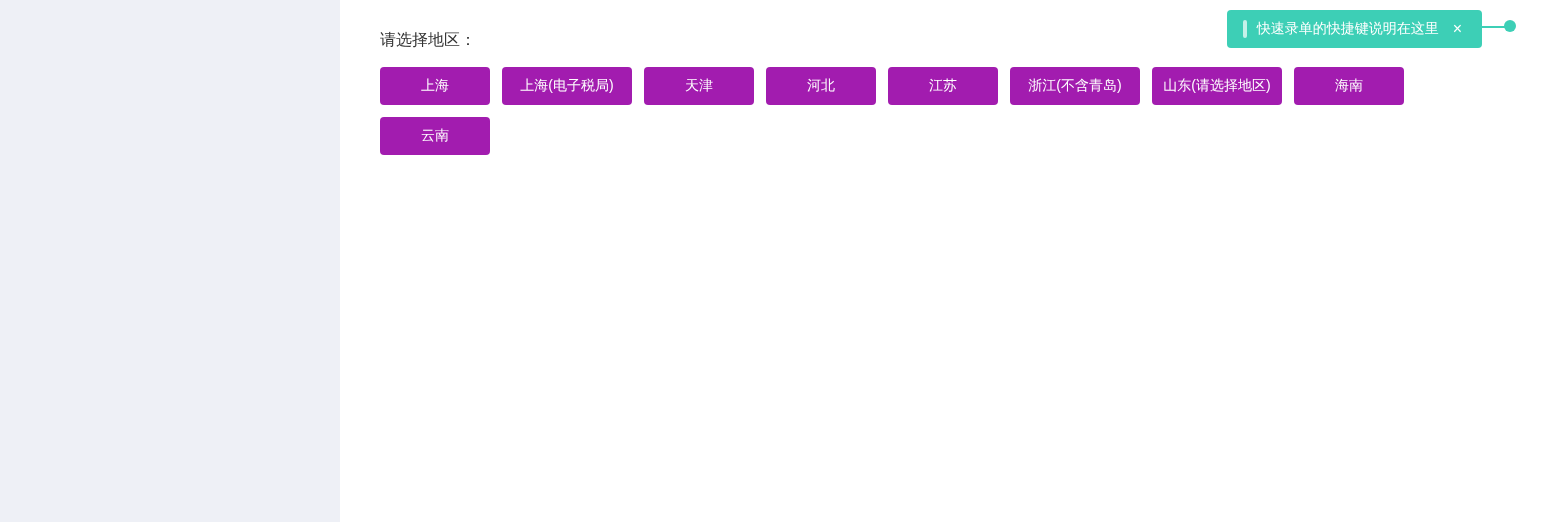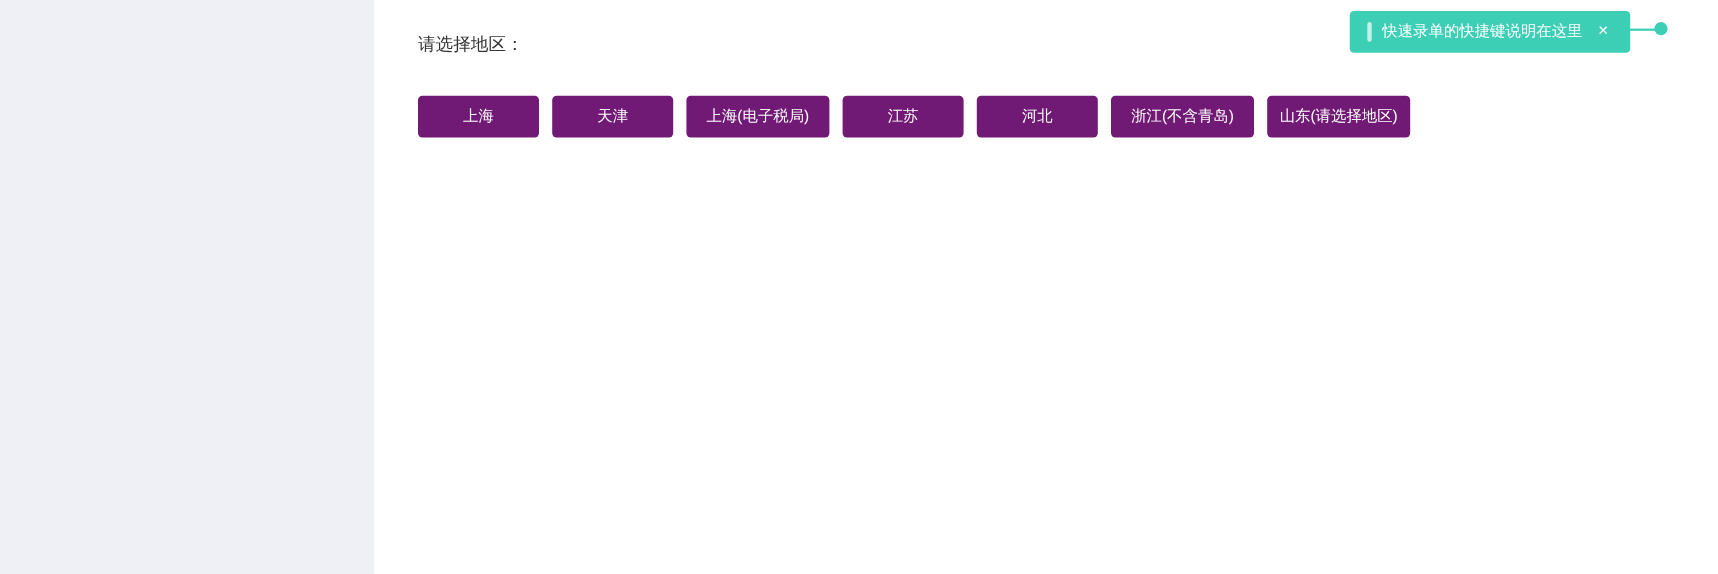--- a/index.html
+++ b/index.html
@@ -32,32 +32,32 @@
       top: 0;
       right: 0;
       height: 522px;
       background: #ffffff;
       padding: 30px 40px;
     }
 
     .page-title {
       font-size: 16px;
       color: #333;
-      margin-bottom: 36px;
+      margin-bottom: 16px;
       font-weight: normal;
     }
 
     .region-grid {
       display: flex;
       flex-wrap: wrap;
       gap: 12px;
     }
 
     .region-btn {
-      background: #701a75;
+      background: #a21caf;
       border: none;
       border-radius: 4px;
       color: #ffffff;
       font-size: 14px;
       padding: 10px 0;
       cursor: pointer;
       white-space: nowrap;
       min-width: 110px;
       text-align: center;
     }
@@ -121,26 +121,28 @@
 </head>
 <body>
 
 <div class="left-panel"></div>
 
 <div class="main-content">
   <div class="page-title">请选择地区：</div>
   <div class="region-grid">
 
   <button class="region-btn">上海</button>
+      <button class="region-btn region-btn-wide">上海(电子税局)</button>
       <button class="region-btn">天津</button>
-      <button class="region-btn region-btn-wide">上海(电子税局)</button>
+      <button class="region-btn">河北</button>
       <button class="region-btn">江苏</button>
-      <button class="region-btn">河北</button>
       <button class="region-btn region-btn-wide">浙江(不含青岛)</button>
       <button class="region-btn region-btn-wide">山东(请选择地区)</button>
+      <button class="region-btn">海南</button>
+      <button class="region-btn">云南</button>
     </div>
 </div>
 
 <div class="tooltip-banner">
   <div class="bar"></div>
   <span>快速录单的快捷键说明在这里</span>
   <button class="close-btn">×</button>
 </div>
 
 <div class="tooltip-line"></div>

